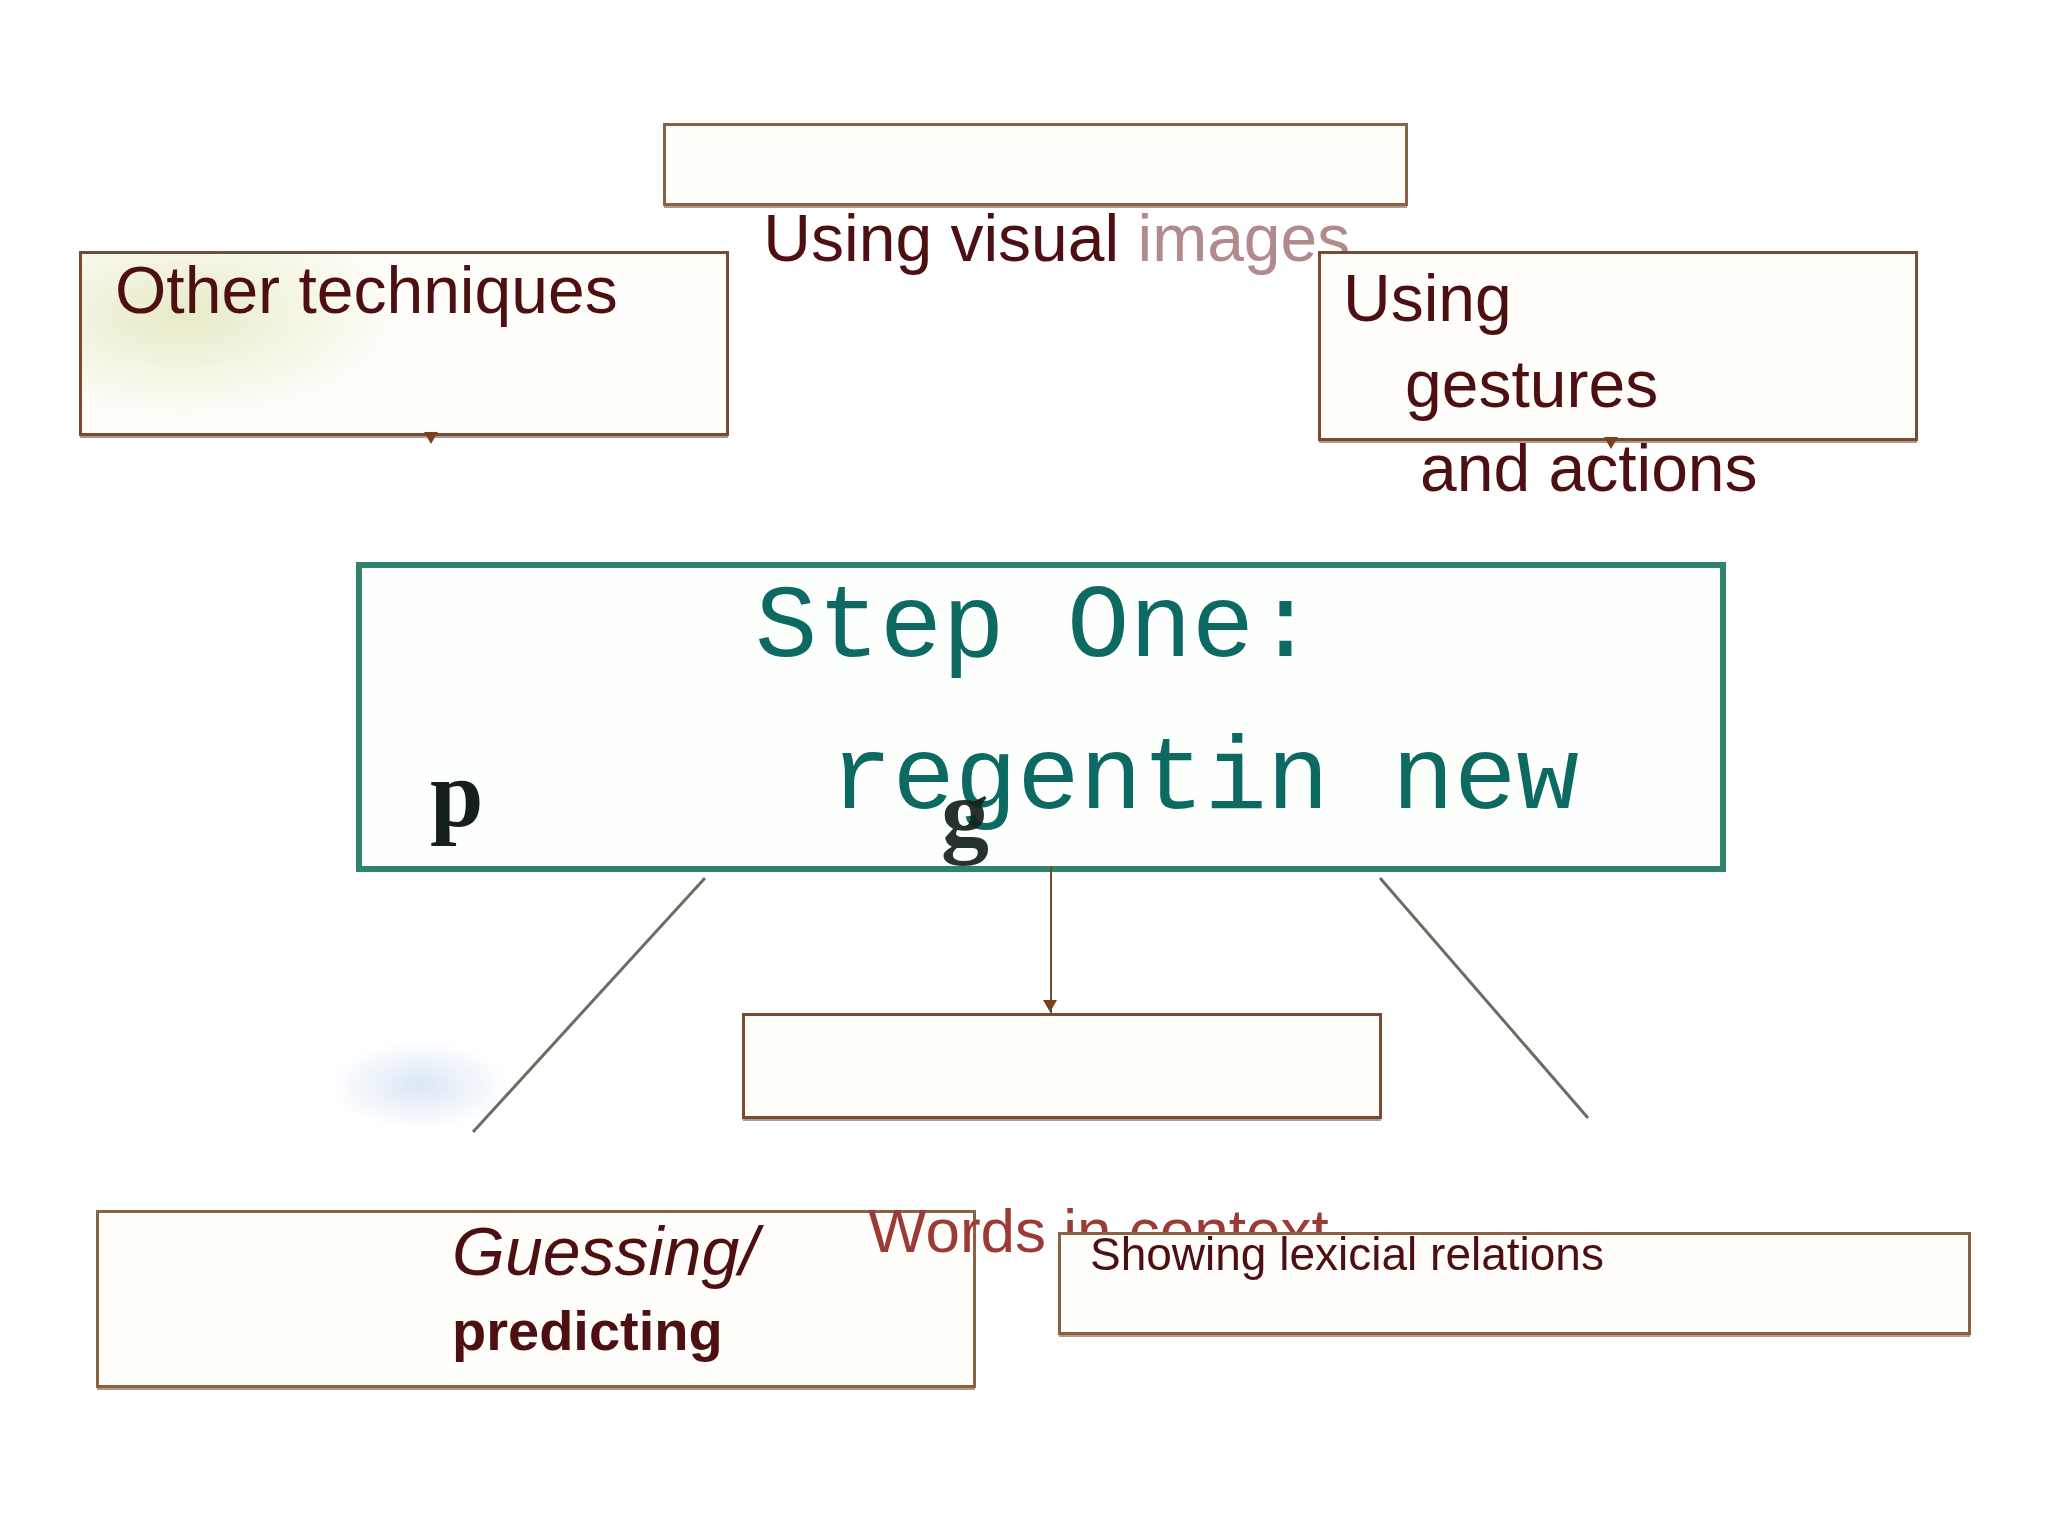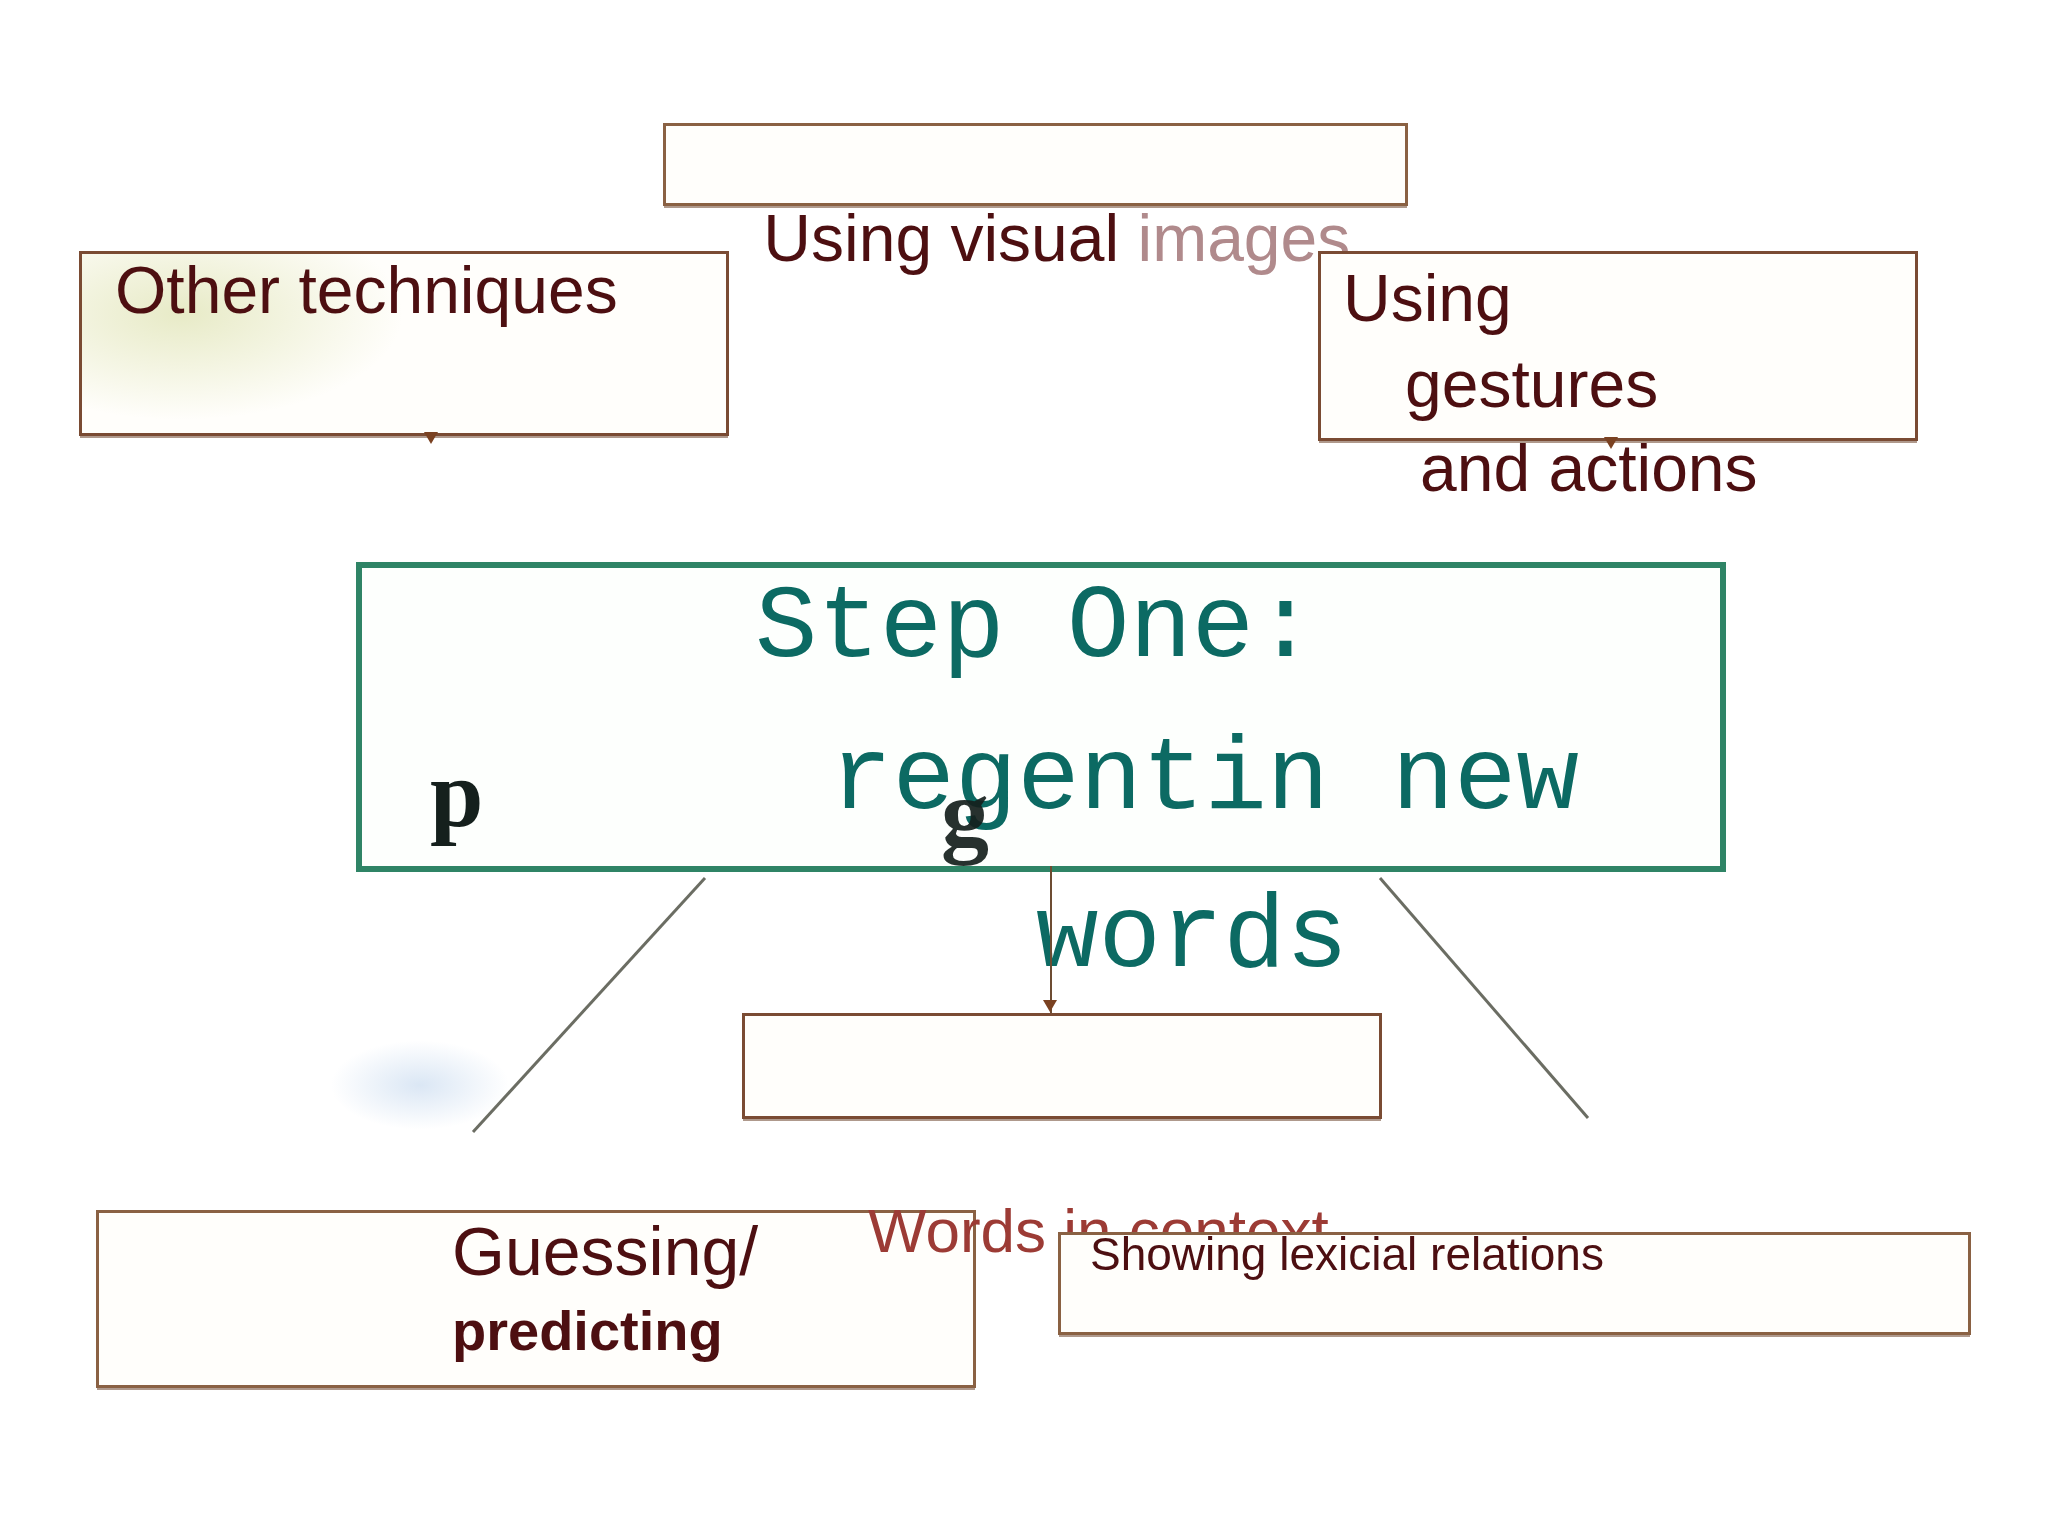--- a/index.html
+++ b/index.html
@@ -111,41 +111,40 @@
   <div class="arrowhead" style="left:1604px; top:437px;"></div>
 
   <div class="node green-box" style="left:356px; top:562px; width:1370px; height:310px;">
   </div>
 
   <div class="label ink" style="left:430px; top:740px; font-size:96px; font-weight:bold;">p</div>
 
   <div class="label teal" style="left:755px; top:570px; font-size:104px;">Step One:</div>
   <div class="label teal" style="left:830px; top:722px; font-size:104px;">regentin new</div>
   <div class="label ink" style="left:941px; top:760px; font-size:96px; font-weight:bold; opacity:0.92;">g</div>
-  <div class="label teal" style="left:1036px; top:880px; font-size:104px;">words</div>
 
   <div class="v-line" style="left:1050px; top:866px; height:148px;"></div>
   <div class="arrowhead" style="left:1043px; top:1000px;"></div>
 
   <svg class="connector" style="left:330px; top:860px; width:420px; height:280px;" viewBox="0 0 420 280">
     <line x1="375" y1="18" x2="143" y2="272" stroke="#6b6d63" stroke-width="3"></line>
   </svg>
 
   <svg class="connector" style="left:1340px; top:860px; width:350px; height:280px;" viewBox="0 0 350 280">
     <line x1="40" y1="18" x2="248" y2="258" stroke="#6b6d63" stroke-width="3"></line>
   </svg>
 
   <div class="tint-blue" style="left:330px; top:1040px; width:180px; height:90px;"></div>
 
   <div class="node brown-box dark-edge" style="left:742px; top:1013px; width:640px; height:106px;">
   </div>
 
   <div class="node brown-box" style="left:96px; top:1210px; width:880px; height:178px;">
   </div>
-  <div class="label sans maroon" style="left:452px; top:1213px; font-size:68px;">Guessing/</div>
+  <div class="label sans maroon" style="left:452px; top:1213px; font-size:68px;font-style:italic;">Guessing/</div>
   <div class="label sans maroon" style="left:452px; top:1300px; font-size:56px;font-weight:bold;">predicting</div>
 
   <div class="label sans brick" style="left:868px; top:1196px; font-size:62px;">Words in context</div>
 
   <div class="node brown-box" style="left:1058px; top:1232px; width:913px; height:103px;">
   </div>
   <div class="label sans maroon" style="left:1090px; top:1229px; font-size:46px;">Showing lexicial relations</div>
 
 </div>
 

